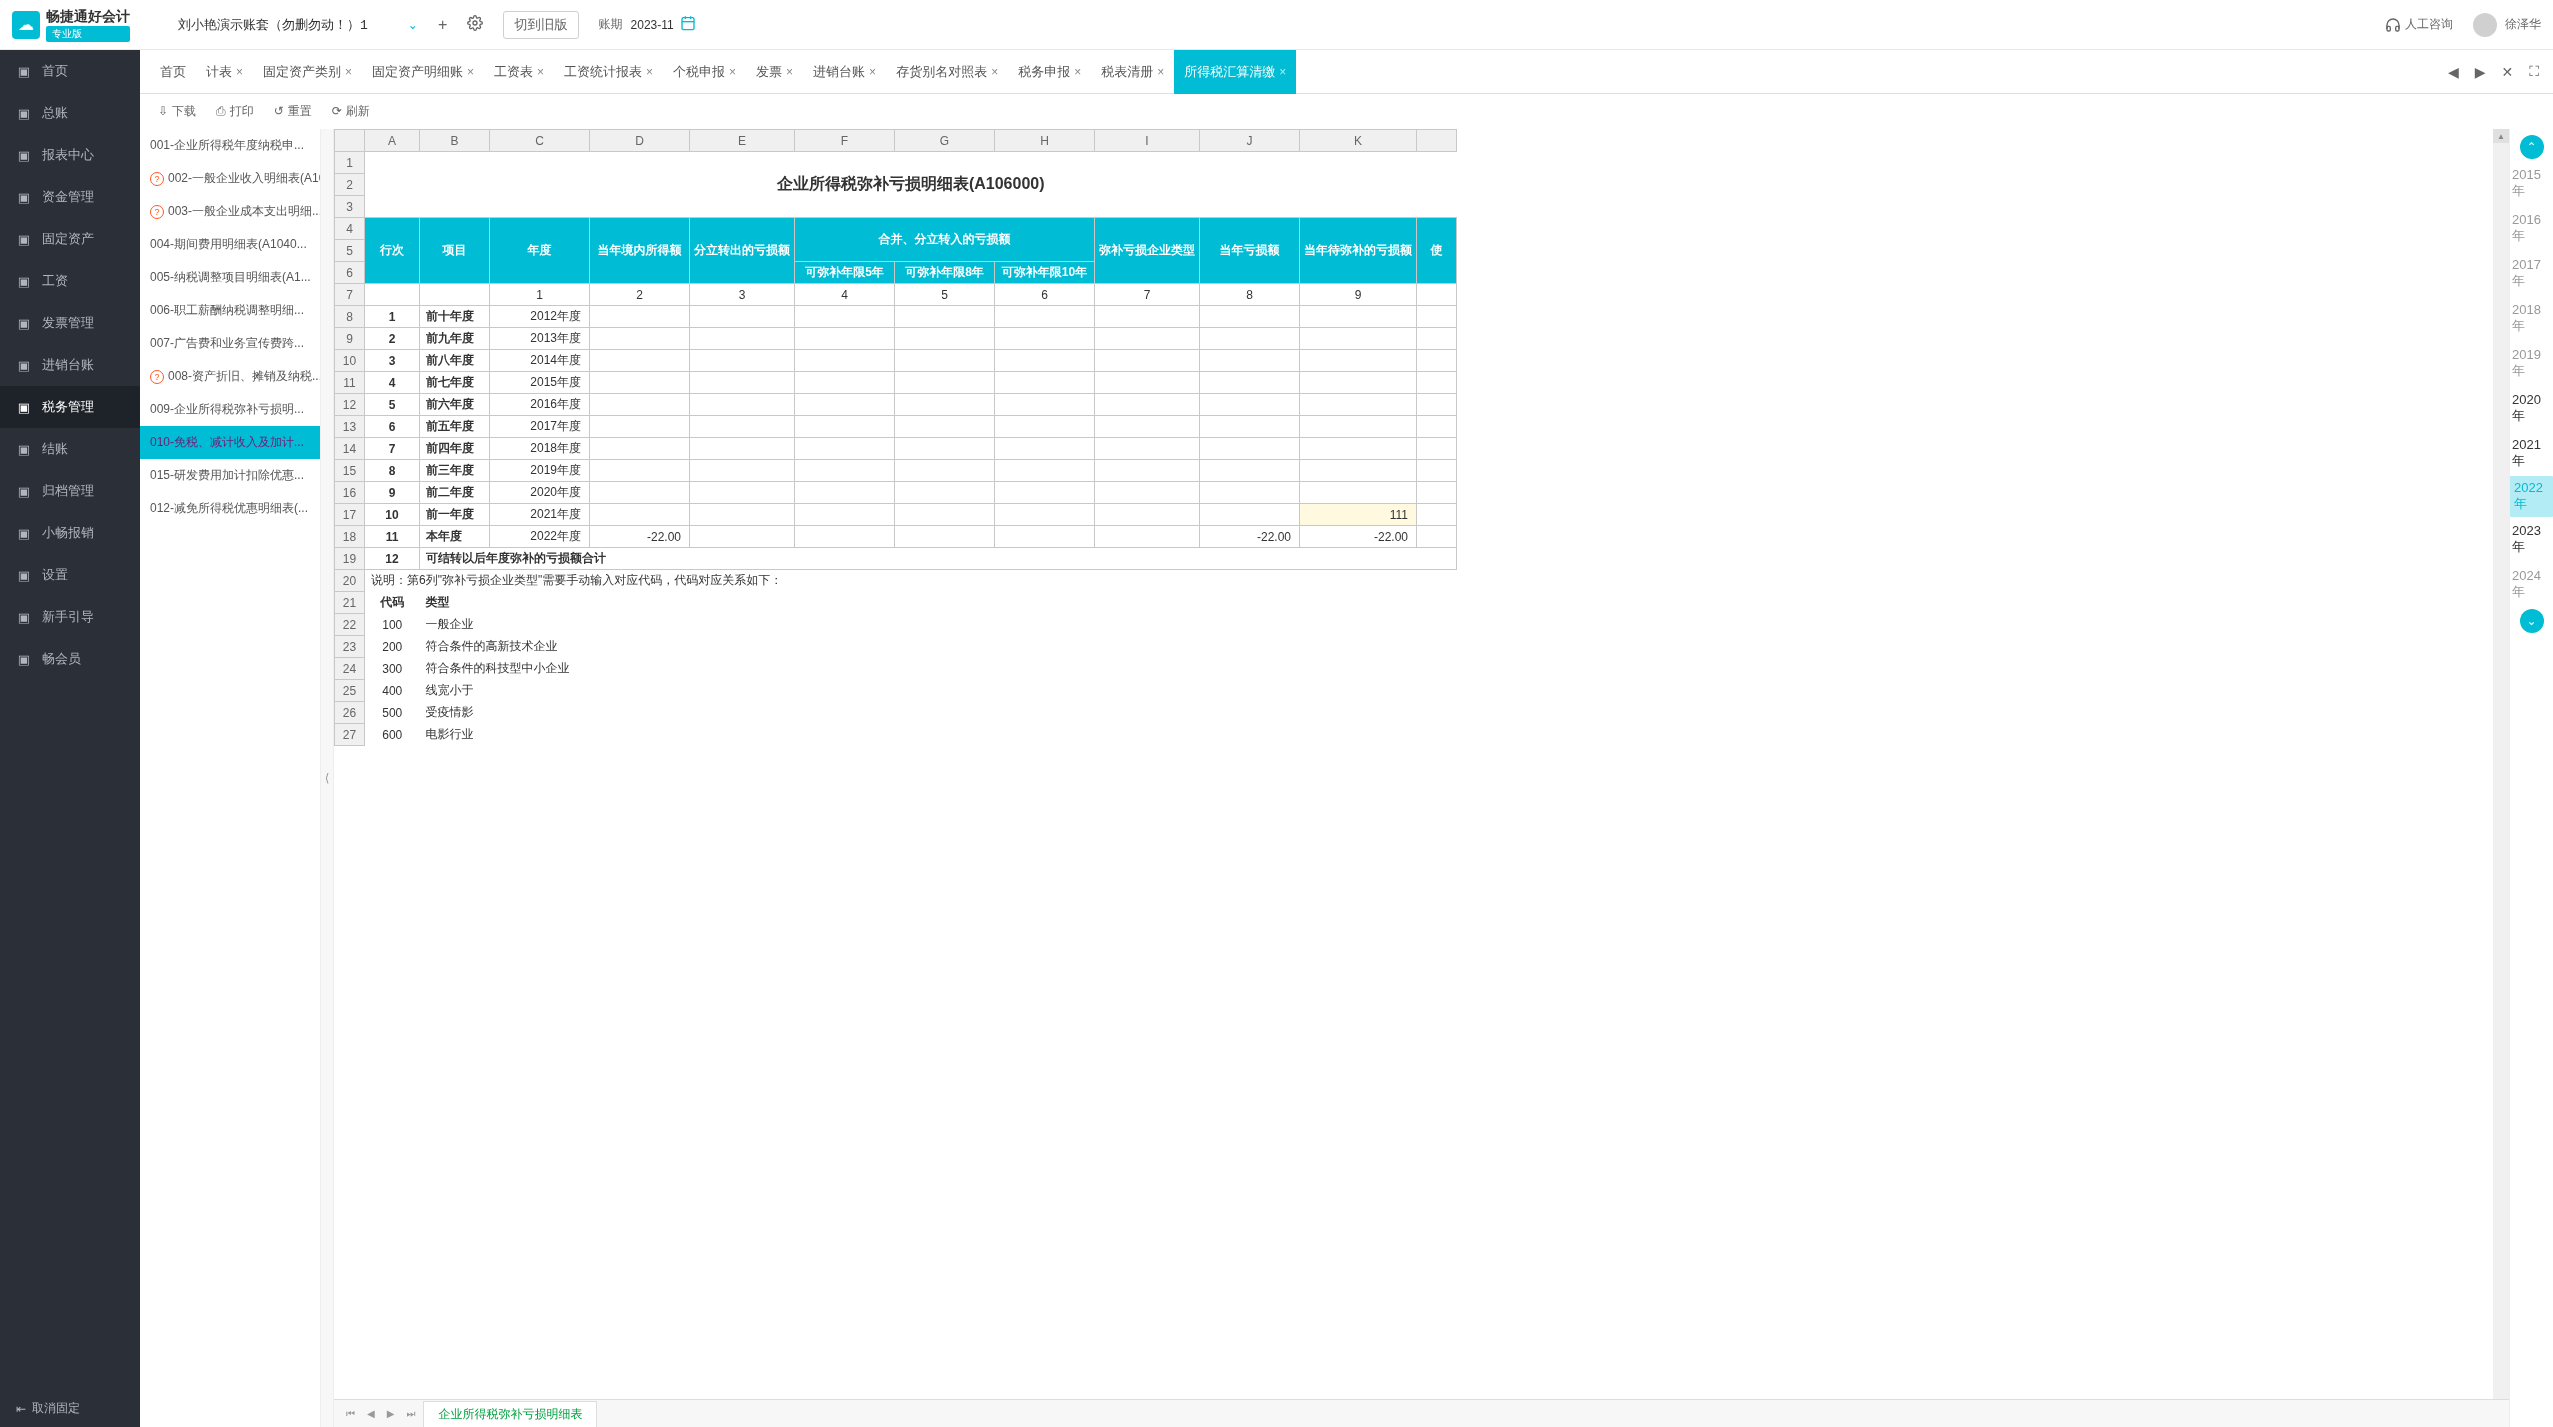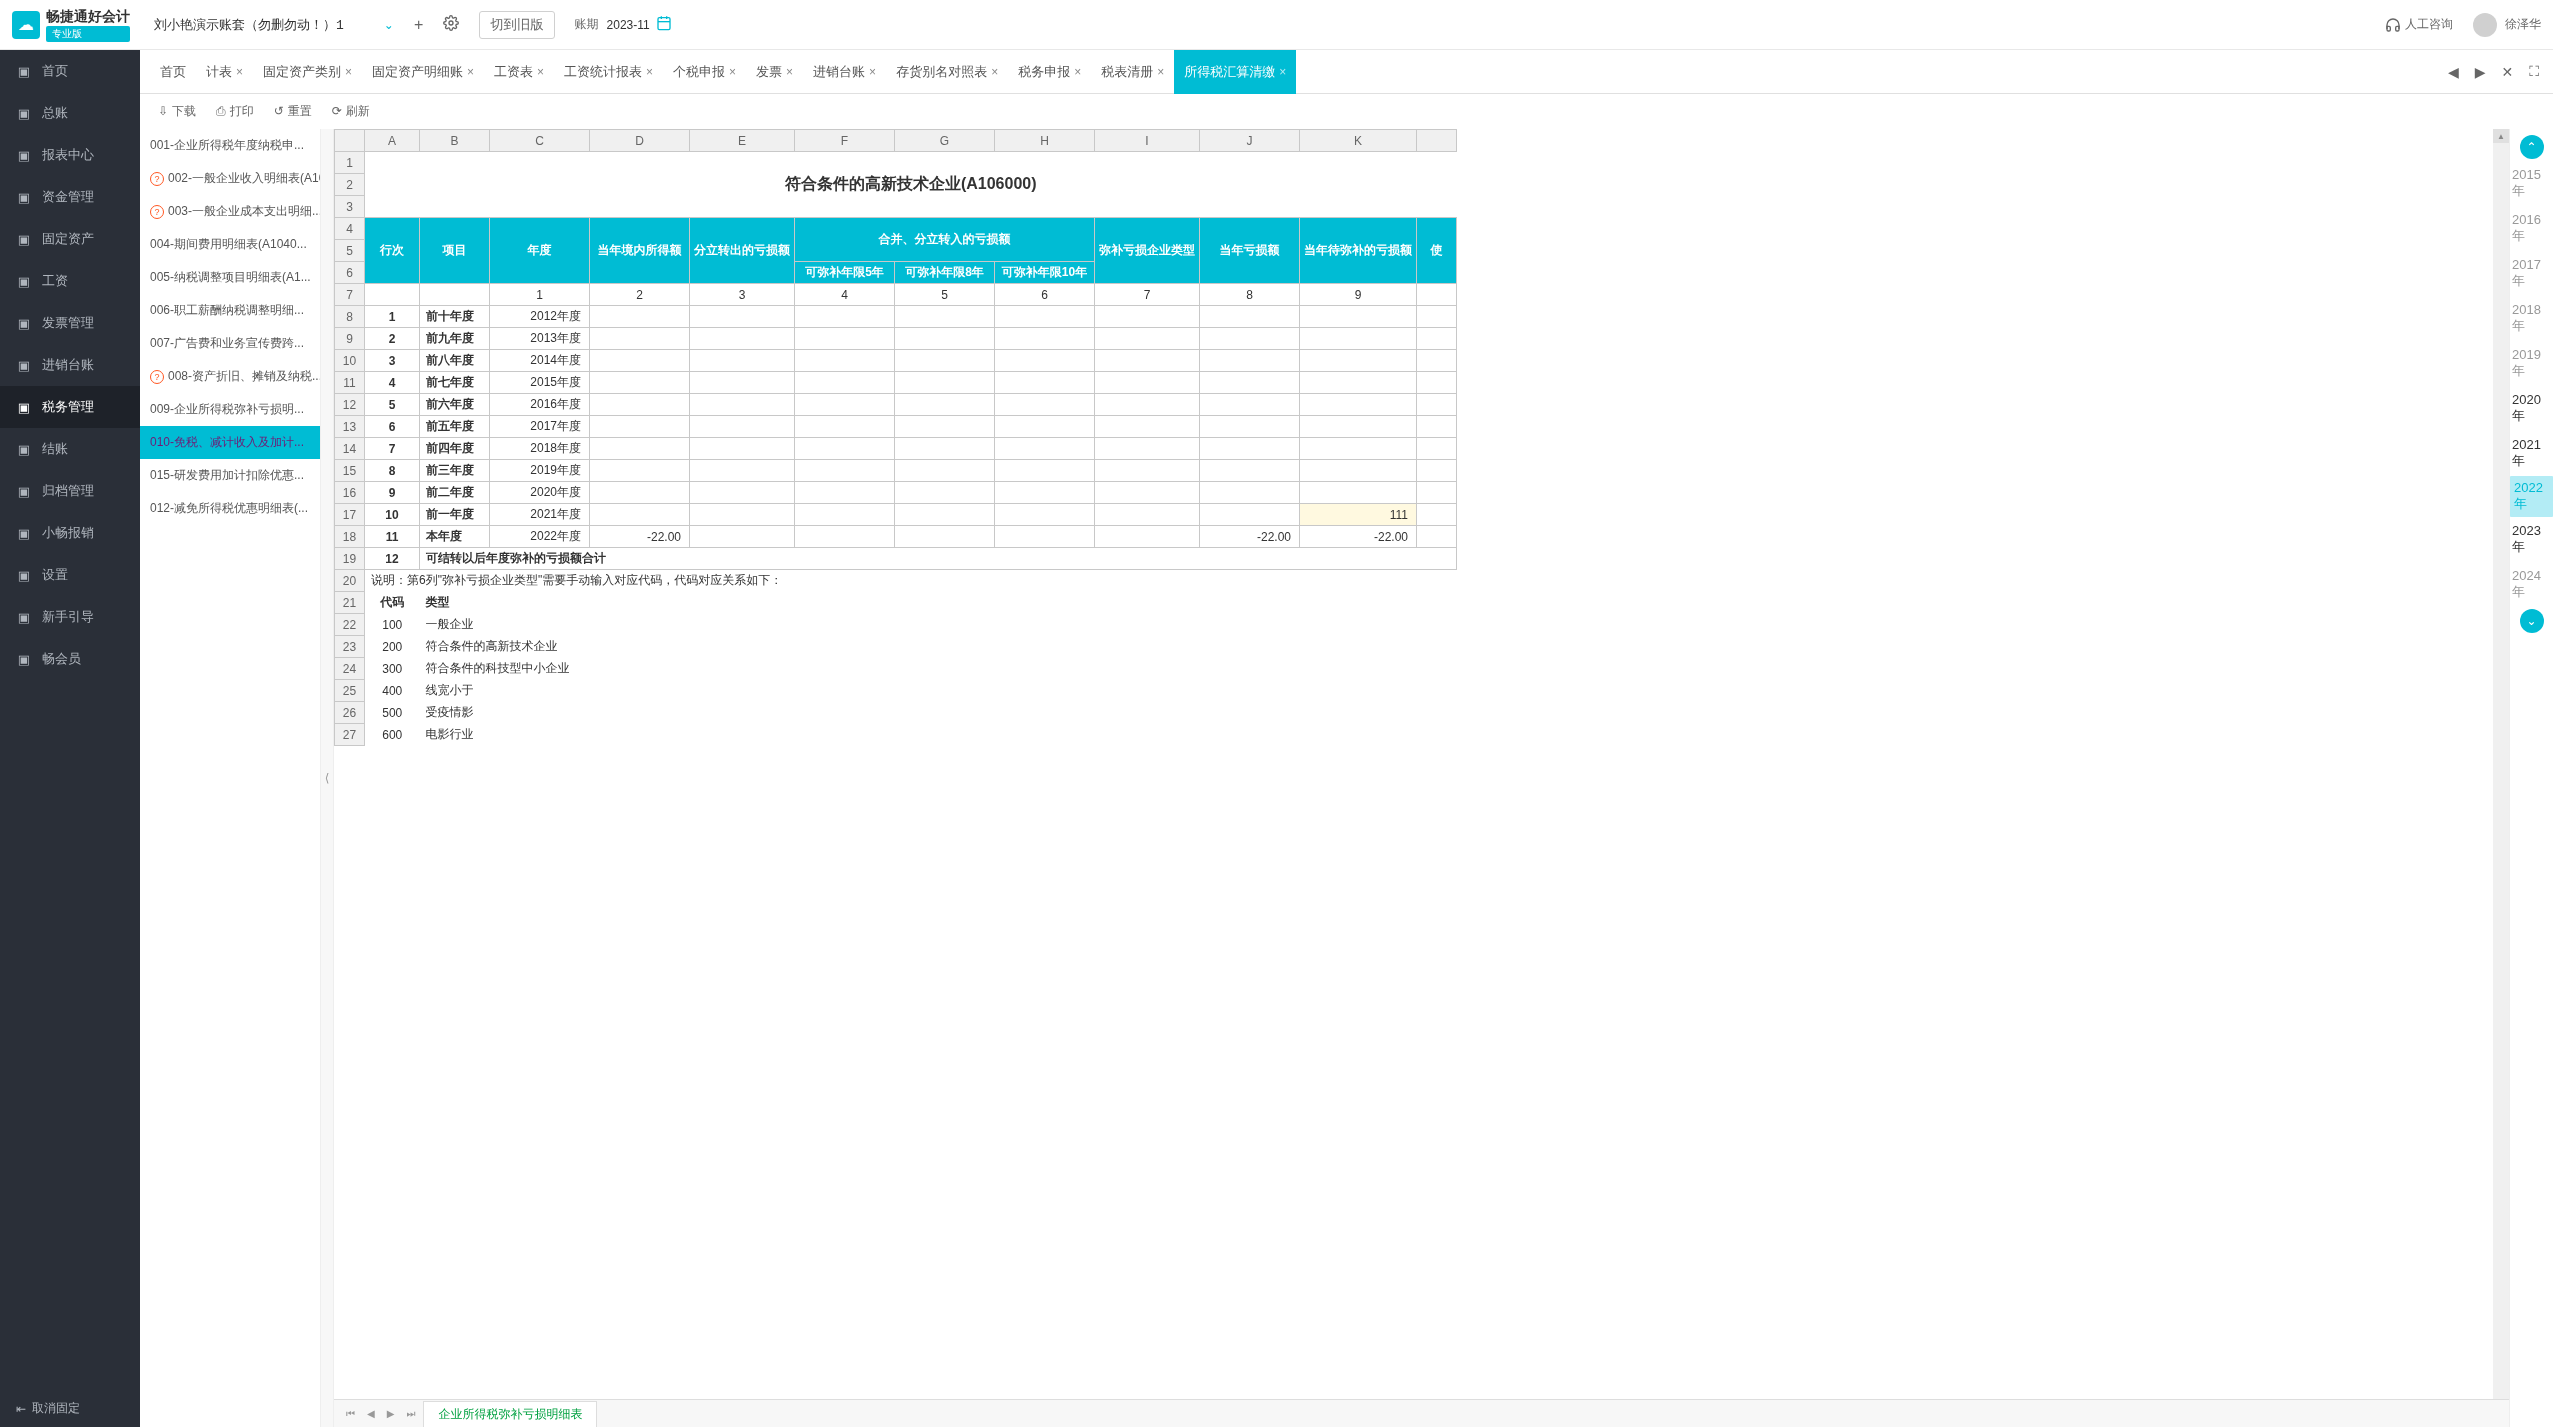--- a/index.html
+++ b/index.html
@@ -4,21 +4,21 @@
 <style>
 * { margin: 0; padding: 0; box-sizing: border-box; }
 body { font-family: "Microsoft YaHei", Arial, sans-serif; font-size: 12px; color: #333; background: #fff; overflow: hidden; }
 
 
 .topbar { height: 50px; display: flex; align-items: center; padding: 0 12px; border-bottom: 1px solid #e8e8e8; }
 .logo { display: flex; align-items: center; gap: 6px; margin-right: 20px; }
 .logo-icon { width: 28px; height: 28px; background: #00bcd4; border-radius: 4px; display: flex; align-items: center; justify-content: center; color: #fff; font-size: 16px; }
 .logo-text { font-size: 14px; font-weight: bold; color: #333; }
 .logo-sub { font-size: 10px; background: #00bcd4; color: #fff; padding: 1px 6px; border-radius: 2px; }
-.account-name { margin-left: 4px; font-size: 13px; color: #333; font-family: Liberation Mono, monospace; }
+.account-name { margin-left: 28px; font-size: 13px; color: #333; font-family: Liberation Mono, monospace; }
 .dropdown-icon { margin-left: 40px; color: #00bcd4; cursor: pointer; }
 .plus-icon { margin-left: 20px; color: #666; cursor: pointer; font-size: 16px; }
 .gear-icon-top { margin-left: 20px; color: #666; cursor: pointer; }
 .old-version-btn { margin-left: 20px; border: 1px solid #d0d0d0; padding: 4px 10px; border-radius: 3px; color: #666; cursor: pointer; background: #fff; }
 .period-label { margin-left: 20px; color: #666; }
 .period-value { margin-left: 8px; color: #333; }
 .calendar-icon { margin-left: 6px; color: #00bcd4; cursor: pointer; }
 .spacer { flex: 1; }
 .help-link { display: flex; align-items: center; gap: 4px; color: #666; cursor: pointer; margin-right: 20px; }
 .user-area { display: flex; align-items: center; gap: 8px; color: #666; }
@@ -355,21 +355,21 @@
                   <th class="col-head" style="width:100px">F</th>
                   <th class="col-head" style="width:100px">G</th>
                   <th class="col-head" style="width:100px">H</th>
                   <th class="col-head" style="width:100px">I</th>
                   <th class="col-head" style="width:100px">J</th>
                   <th class="col-head" style="width:100px">K</th>
                   <th class="col-head" style="width:40px"></th>
                 </tr>
                 <tr>
                   <th class="row-head">1</th>
-                  <td class="title-cell" colspan="12" rowspan="3">符合条件的高新技术企业(A106000)</td>
+                  <td class="title-cell" colspan="12" rowspan="3">企业所得税弥补亏损明细表(A106000)</td>
                 </tr>
                 <tr>
                   <th class="row-head">2</th>
                 </tr>
                 <tr>
                   <th class="row-head">3</th>
                 </tr>
                 <tr>
                   <th class="row-head">4</th>
   <td class="header-cell" rowspan="3">行次</td>

